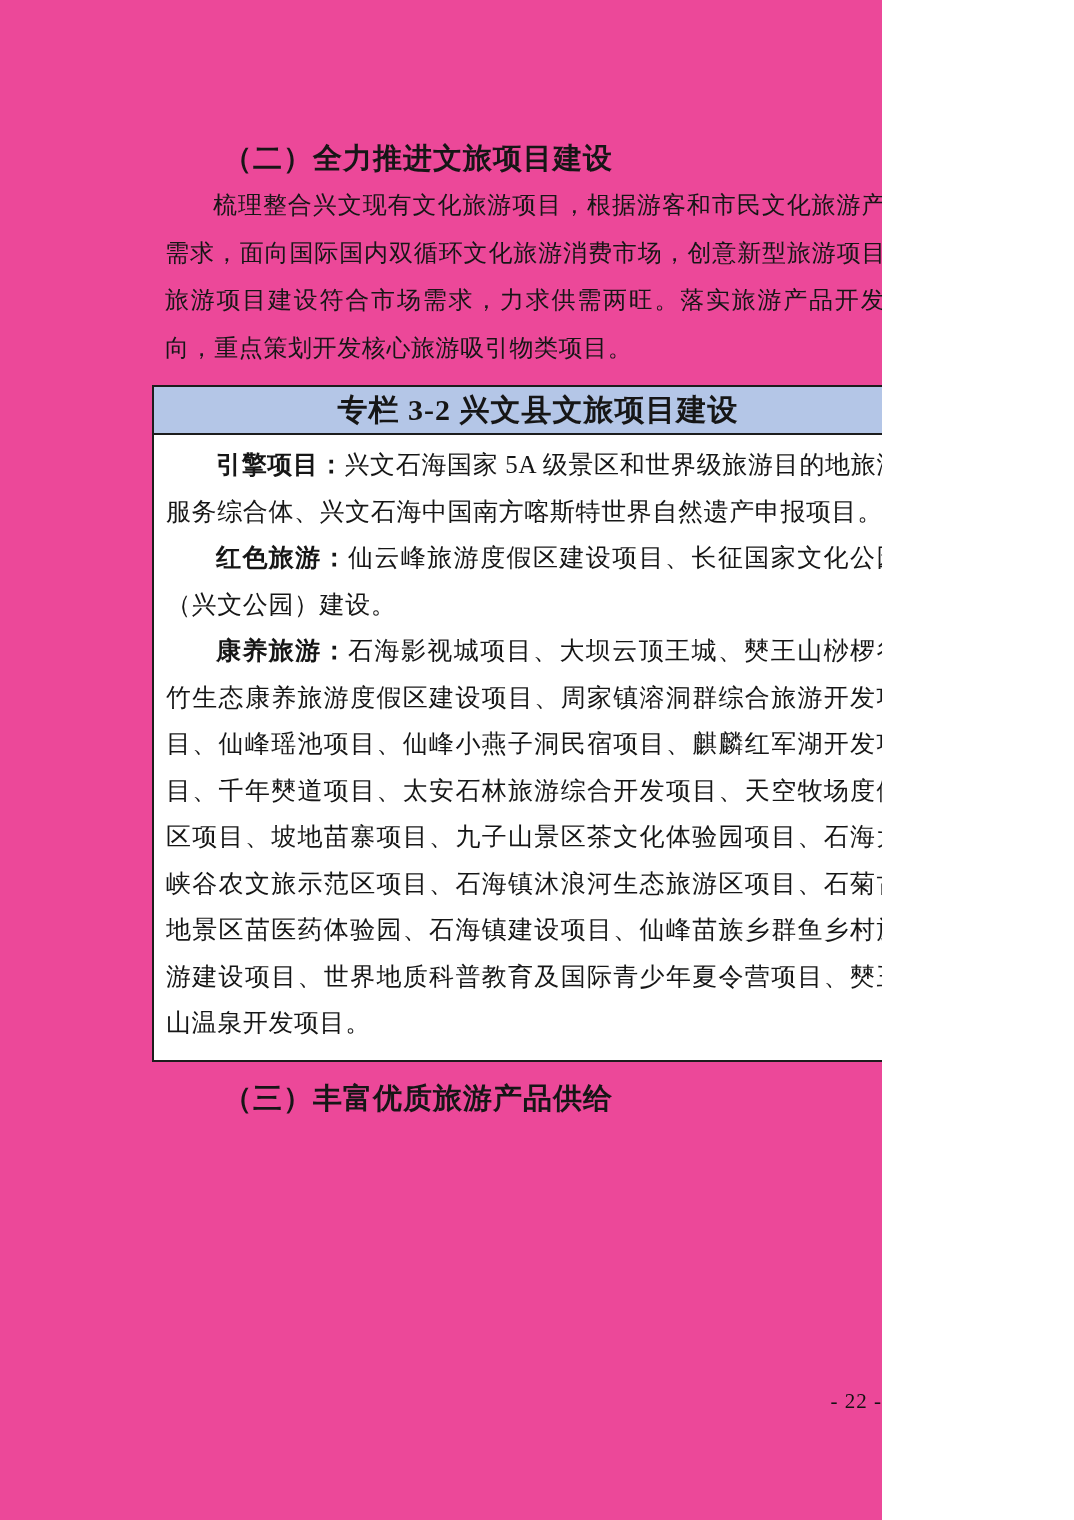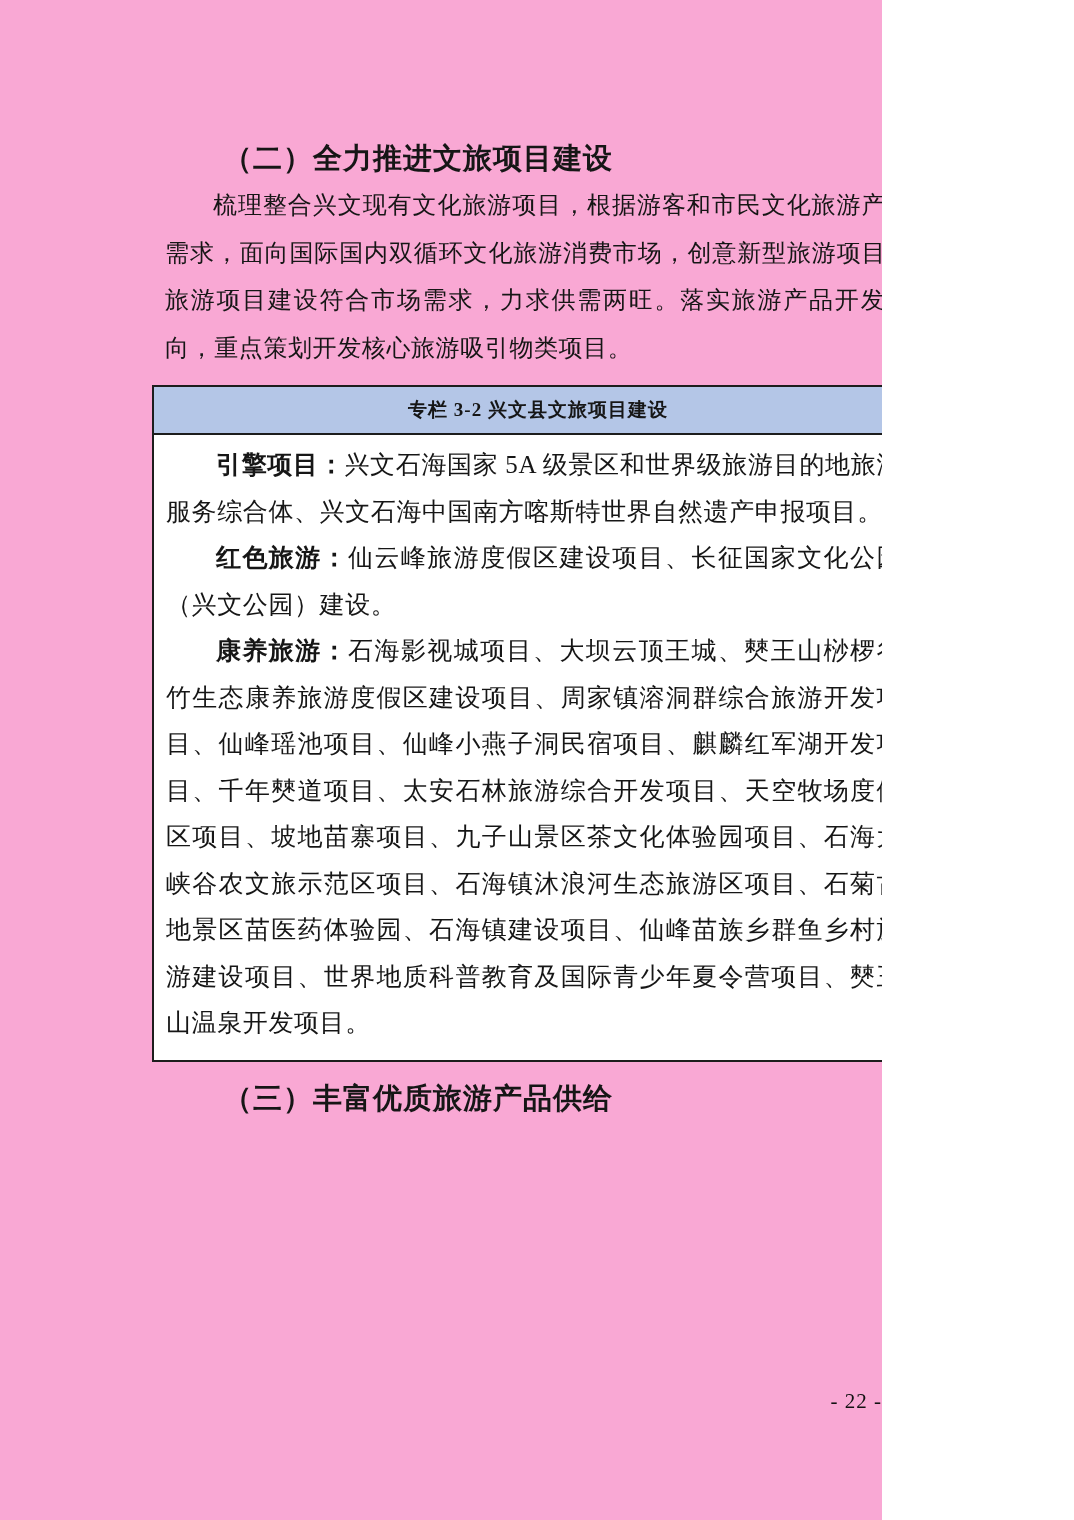--- a/index.html
+++ b/index.html
@@ -10,21 +10,21 @@
   body {
     width: 1074px;
     height: 1520px;
     font-family: "Liberation Serif", "DejaVu Serif", serif;
     color: #161616;
   }
   .page {
     position: relative;
     width: 882px;
     height: 1520px;
-    background: #f9a8d4;
+    background: #ec4899;
     overflow: hidden;
   }
   .content {
     position: absolute;
     left: 165px;
     top: 134px;
     width: 746px;
   }
   h2.sec-heading {
     font-size: 29px;
@@ -45,21 +45,21 @@
   .project-box {
     margin: 13px -13px 0 -13px;
     border: 2px solid #1d1d1d;
     background: #ffffff;
   }
   .box-header {
     background: #b4c6e7;
     border-bottom: 2px solid #1d1d1d;
     text-align: center;
     font-weight: bold;
-    font-size: 19px;
+    font-size: 30px;
     line-height: 30px;
     padding: 8px 4px;
     letter-spacing: 1px;
   }
   .box-body {
     padding: 7px 20px 13px 12px;
   }
   p.box-para {
     font-size: 25px;
     line-height: 46.5px;

